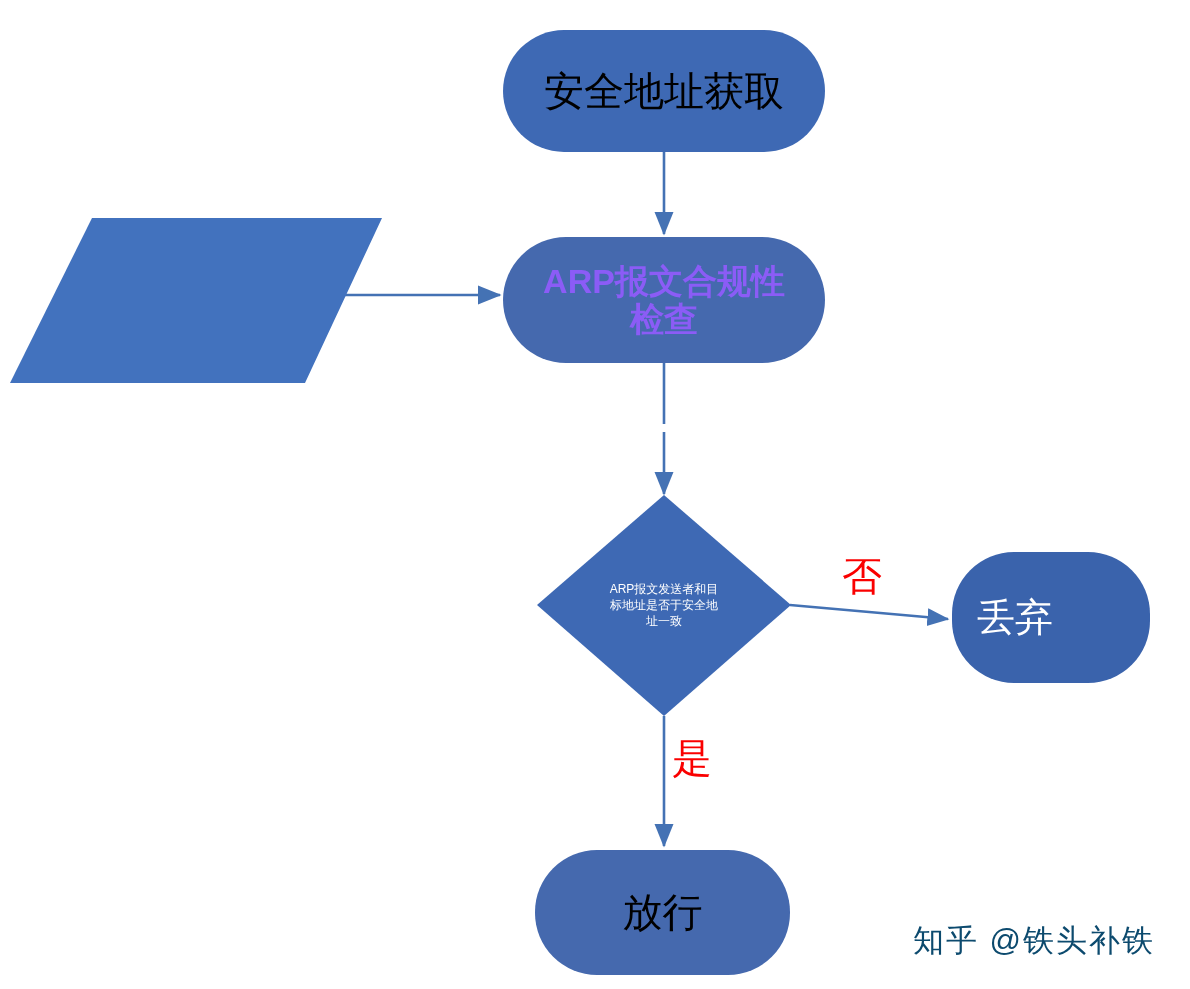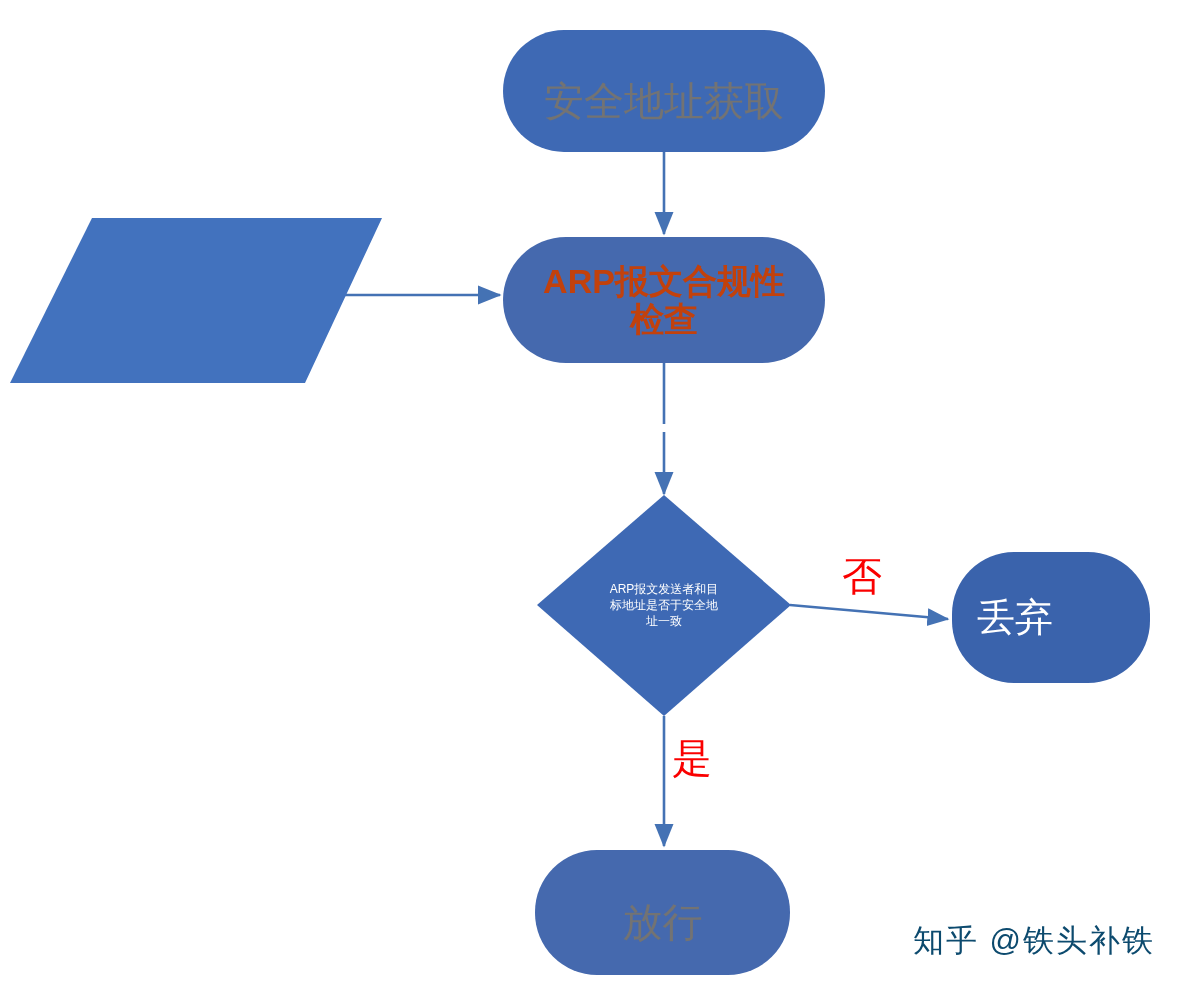--- a/index.html
+++ b/index.html
@@ -29,27 +29,26 @@
     display: flex;
     align-items: center;
     justify-content: center;
     text-align: center;
     pointer-events: none;
     line-height: 1.12;
     white-space: pre-line;
   }
   .lbl-terminal {
     font-size: 40px;
-    color: #737373;
+    color: #000000;
     font-weight: normal;
-    margin-top: 10px;
   }
   .lbl-process {
     font-size: 34px;
-    color: #c2410c;
+    color: #8b5cf6;
     font-weight: bold;
   }
   .lbl-io {
     font-size: 34px;
     color: #ffffff;
     font-weight: normal;
   }
   .lbl-decision {
     font-size: 12px;
     color: #ffffff;

